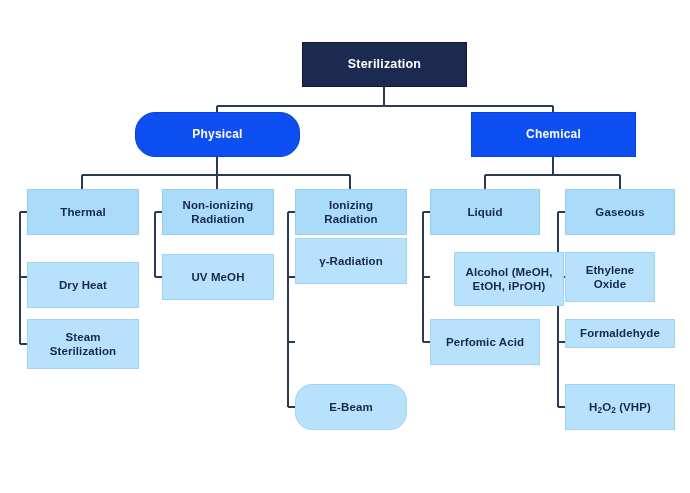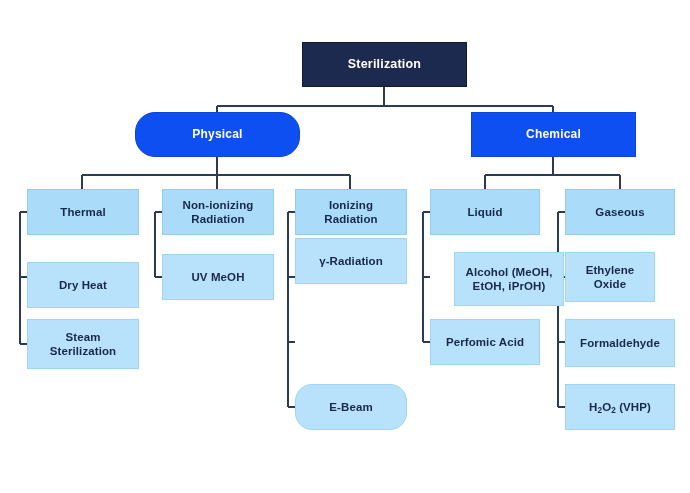--- a/index.html
+++ b/index.html
@@ -171,20 +171,20 @@
   <div class="node level-leaf sub" style="left:430px; top:319px; width:110px; height:46px;">
     <span class="node-label">Perfomic Acid</span>
   </div>
 
   <div class="node level-leaf" style="left:565px; top:189px; width:110px; height:46px;">
     <span class="node-label">Gaseous</span>
   </div>
   <div class="node level-leaf sub" style="left:565px; top:252px; width:90px; height:50px;">
     <span class="node-label">Ethylene Oxide</span>
   </div>
-  <div class="node level-leaf sub" style="left:565px; top:319px; width:110px; height:48px;">
+  <div class="node level-leaf sub" style="left:565px; top:319px; width:110px; height:29px;">
     <span class="node-label">Formaldehyde</span>
   </div>
   <div class="node level-leaf sub" style="left:565px; top:384px; width:110px; height:46px;">
     <span class="node-label"><span>H</span><sub>2</sub><span>O</span><sub>2</sub><span> (VHP)</span></span>
   </div>
 
 </div>
 
 </body></html>

